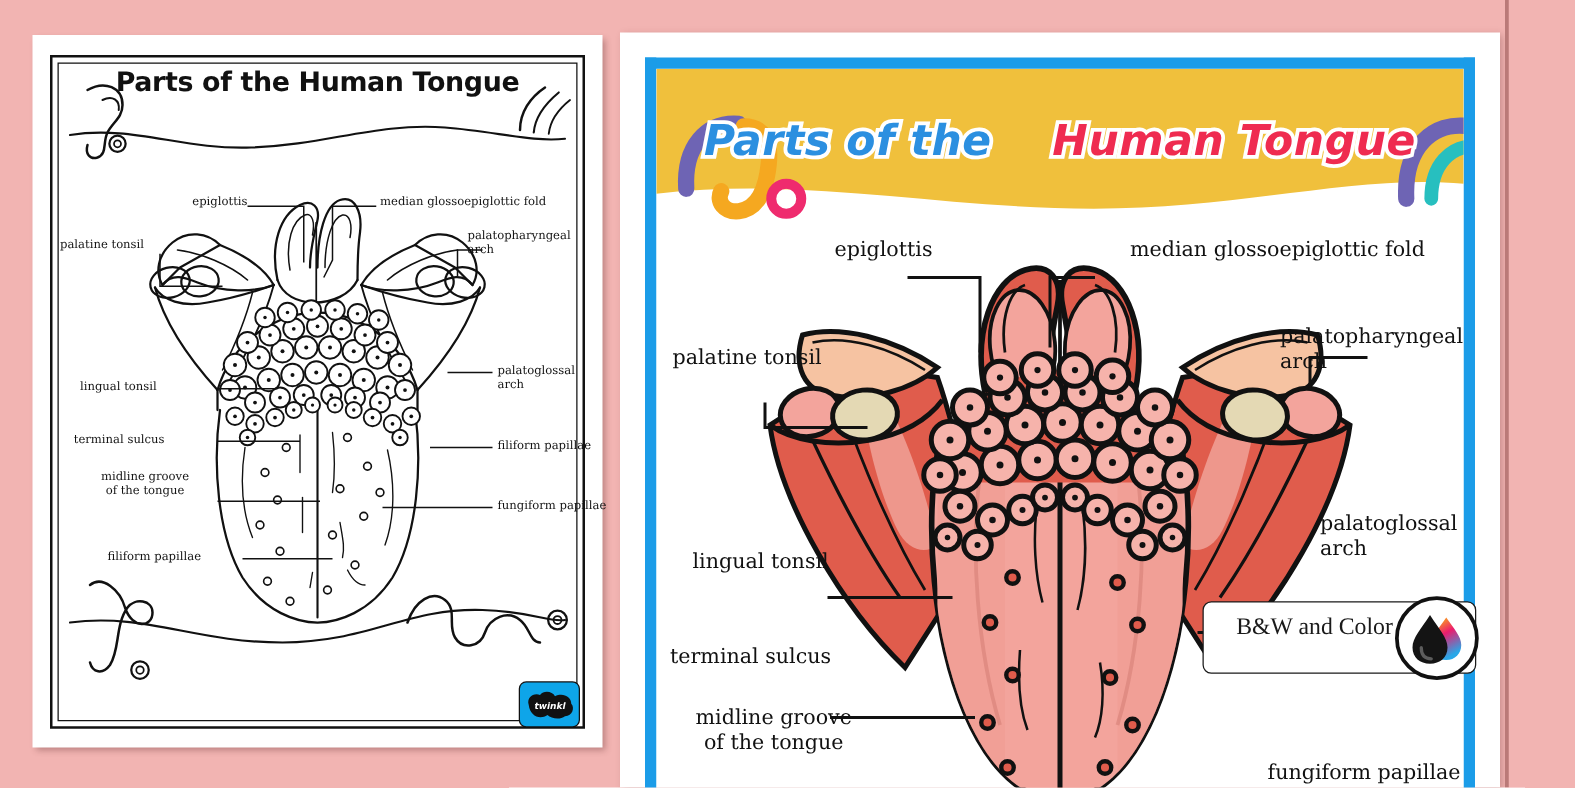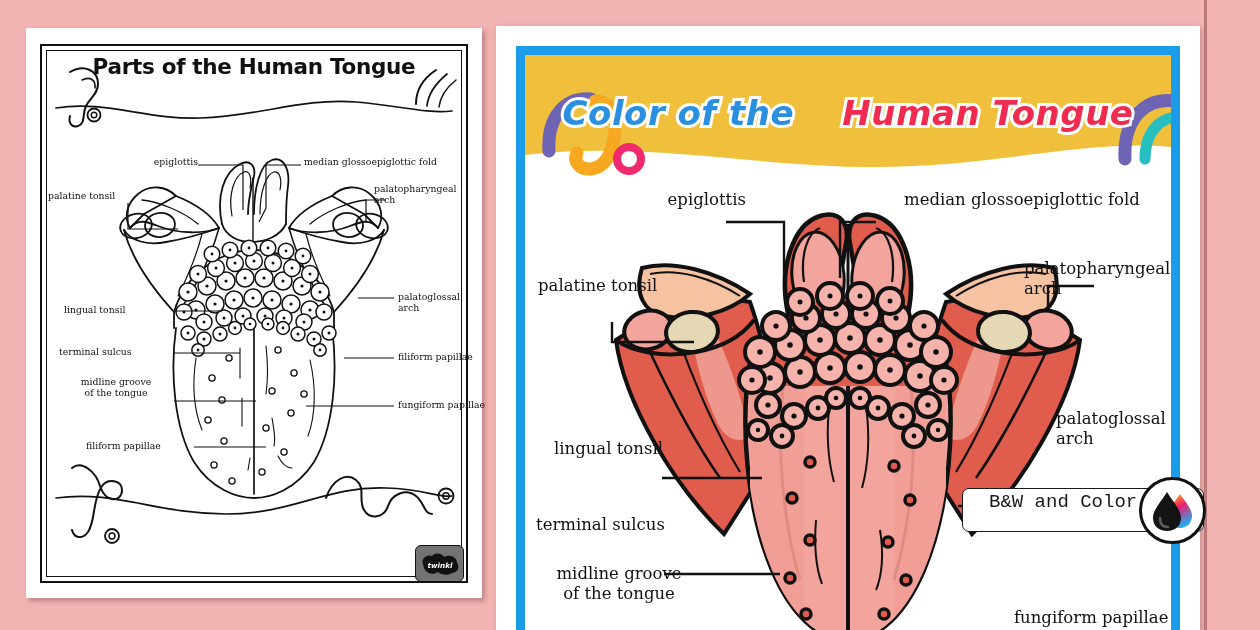--- a/index.html
+++ b/index.html
@@ -49,21 +49,21 @@
     font-family:"DejaVu Serif", serif;
     font-size:9.3px; color:#111; line-height:1.22;
     white-space:nowrap;
   }
   .bw-lbl.r{ text-align:right; }
   .bw-lbl.c2{ text-align:center; }
 
   
   .twinkl{
     position:absolute; right:18px; bottom:16px;
-    width:49px; height:37px; background:#737373;
+    width:49px; height:37px; background:#0ea5e9;
     border:1.7px solid #111; border-radius:6px;
     display:flex; align-items:center; justify-content:center;
     z-index:4;
   }
   .twinkl-blob{ width:42px; height:24px; }
 
   
   .color-sheet{
     position:absolute; left:496px; top:26px; width:704px; height:604px;
     background:#ffffff;
@@ -118,23 +118,23 @@
 
   
   .badge{
     position:absolute; left:962px; top:481px;
     height:58px; z-index:9;
     display:flex; align-items:center;
   }
   .badge-pill{
     background:#fff; border:1.6px solid #1a1a1a;
     border-radius:7px;
-    height:44px; padding:0 66px 16px 26px;
+    height:58px; padding:0 66px 16px 26px;
     display:flex; align-items:center;
-    font-family:Liberation Mono, monospace;
+    font-family:Liberation Serif, serif;
     font-size:19px; color:#1a1a1a;
   }
   .badge-circle{
     position:absolute; right:-2px; top:-4px;
     width:67px; height:67px; border-radius:50%;
     background:#fff; border:3px solid #111;
     display:flex; align-items:center; justify-content:center;
   }
 </style>
 </head>
@@ -402,21 +402,21 @@
 
         <circle cx="104" cy="104" r="12" fill="none" stroke="#ef2b6e" stroke-width="8"></circle>
 
         <path d="M600 104 C 598 62, 622 42, 650 46" fill="none" stroke="#6e64b4" stroke-width="13" stroke-linecap="round"></path>
 
         <path d="M620 104 C 620 76, 636 62, 654 62" fill="none" stroke="#27bfbf" stroke-width="11" stroke-linecap="round"></path>
       </svg>
     </div>
 
     <div class="color-title">
-      <span class="t-blue">Color of the </span><span class="t-red">Human Tongue</span>
+      <span class="t-blue">Parts of the </span><span class="t-red">Human Tongue</span>
     </div>
 
     <div class="tongue-wrap">
       <svg class="tongue-svg" viewBox="0 0 588 450">
         <defs>
           <clipPath id="bodyClip">
             <path d="M196 172 C 186 232, 192 318, 218 380 C 242 436, 272 450, 294 450 C 316 450, 346 436, 370 380 C 396 318, 402 232, 392 172 Z"></path>
           </clipPath>
         </defs>
 

